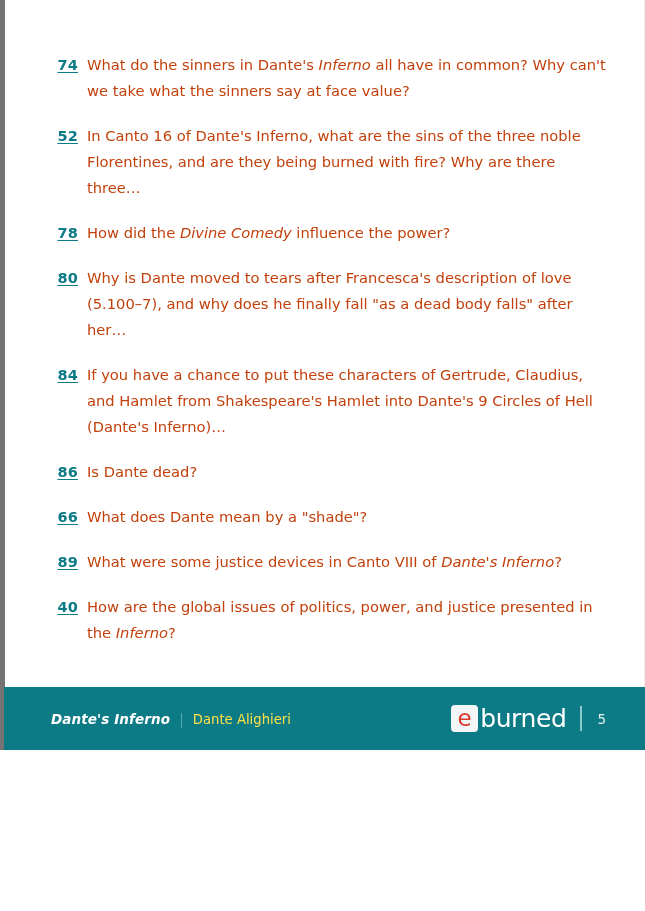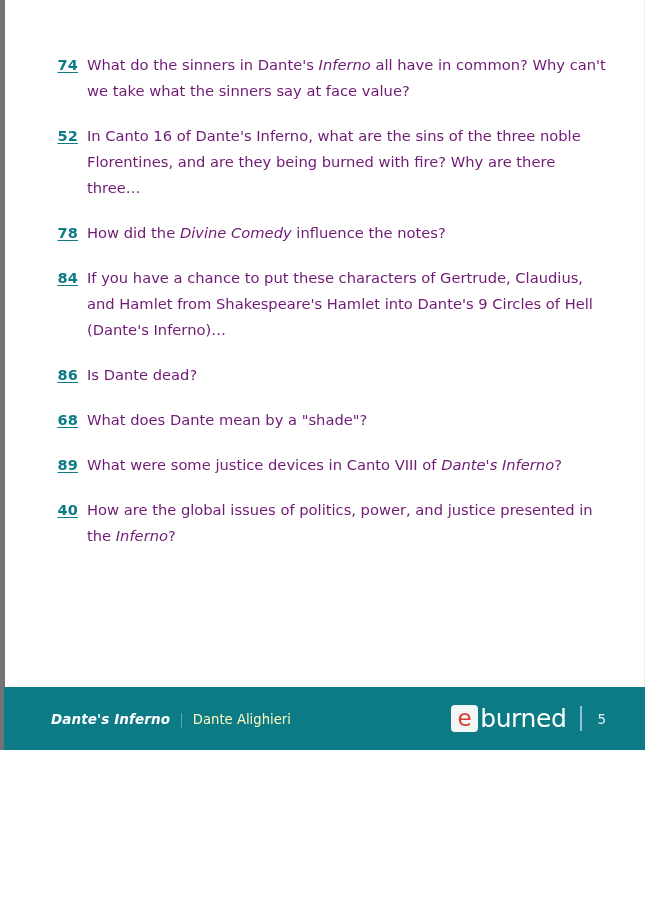--- a/index.html
+++ b/index.html
@@ -56,21 +56,21 @@
     font-size: 14.5px;
     line-height: 26px;
     text-decoration: underline;
     text-underline-offset: 2px;
     cursor: pointer;
     letter-spacing: 0.2px;
   }
 
   .qtext {
     flex: 1 1 auto;
-    color: #701a75;
+    color: #c2410c;
     font-size: 14.7px;
     line-height: 26px;
     max-width: 521px;
   }
 
   .qtext i {
     font-style: italic;
   }
 
   
@@ -101,21 +101,21 @@
   }
 
   .footer-sep {
     color: #7dc0c6;
     font-size: 14px;
     margin: 0 9px;
     font-weight: 300;
   }
 
   .footer-author {
-    color: #fef9c3;
+    color: #fde047;
     font-size: 13.2px;
     font-weight: normal;
   }
 
   .footer-right {
     display: flex;
     align-items: center;
     white-space: nowrap;
   }
 
@@ -170,32 +170,36 @@
         <li class="qitem">
           <a class="qnum">74</a>
           <div class="qtext"><span>What do the sinners in Dante's </span><i>Inferno</i><span> all have in common? Why can't we take what the sinners say at face value?</span></div>
         </li>
         <li class="qitem">
           <a class="qnum">52</a>
           <div class="qtext"><span>In Canto 16 of Dante's Inferno, what are the sins of the three noble Florentines, and are they being burned with fire? Why are there three…</span></div>
         </li>
         <li class="qitem">
           <a class="qnum">78</a>
-          <div class="qtext"><span>How did the </span><i>Divine Comedy</i><span> influence the notes?</span></div>
+          <div class="qtext"><span>How did the </span><i>Divine Comedy</i><span> influence the power?</span></div>
+        </li>
+        <li class="qitem">
+          <a class="qnum">80</a>
+          <div class="qtext"><span>Why is Dante moved to tears after Francesca's description of love (5.100–7), and why does he finally fall "as a dead body falls" after her…</span></div>
         </li>
         <li class="qitem">
           <a class="qnum">84</a>
           <div class="qtext"><span>If you have a chance to put these characters of Gertrude, Claudius, and Hamlet from Shakespeare's Hamlet into Dante's 9 Circles of Hell (Dante's Inferno)…</span></div>
         </li>
         <li class="qitem">
           <a class="qnum">86</a>
           <div class="qtext"><span>Is Dante dead?</span></div>
         </li>
         <li class="qitem">
-          <a class="qnum">68</a>
+          <a class="qnum">66</a>
           <div class="qtext"><span>What does Dante mean by a "shade"?</span></div>
         </li>
         <li class="qitem">
           <a class="qnum">89</a>
           <div class="qtext"><span>What were some justice devices in Canto VIII of </span><i>Dante's Inferno</i><span>?</span></div>
         </li>
         <li class="qitem">
           <a class="qnum">40</a>
           <div class="qtext"><span>How are the global issues of politics, power, and justice presented in the </span><i>Inferno</i><span>?</span></div>
         </li>

